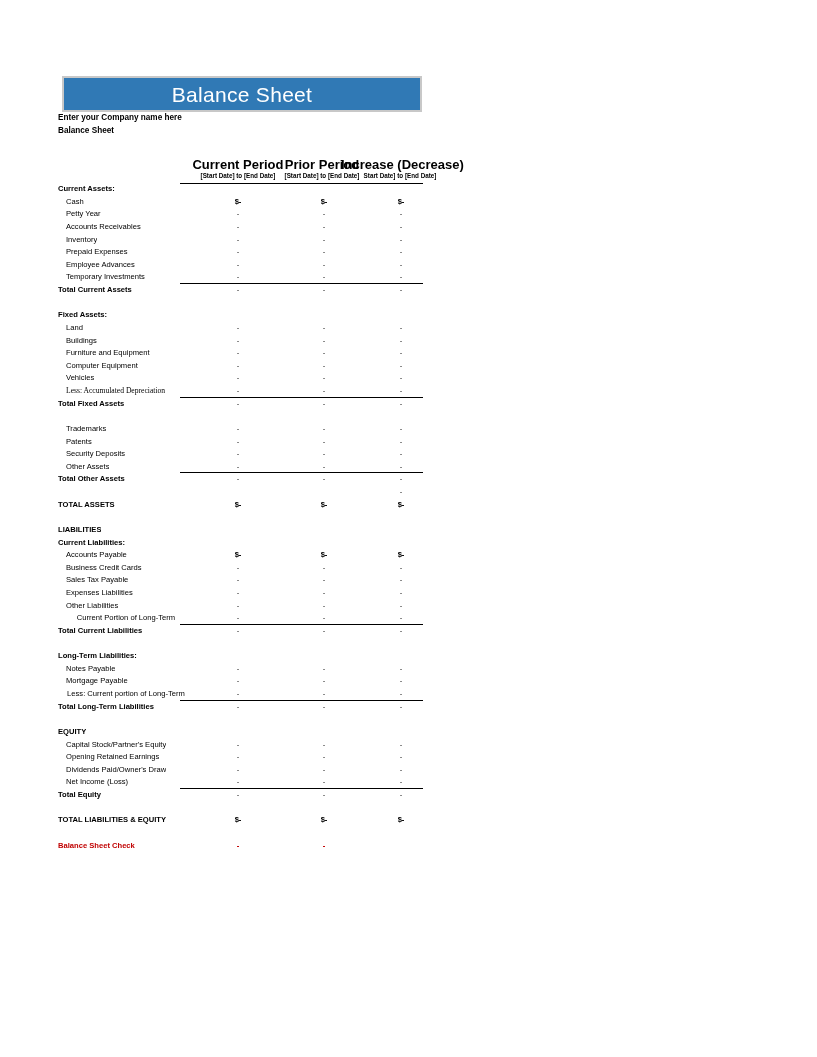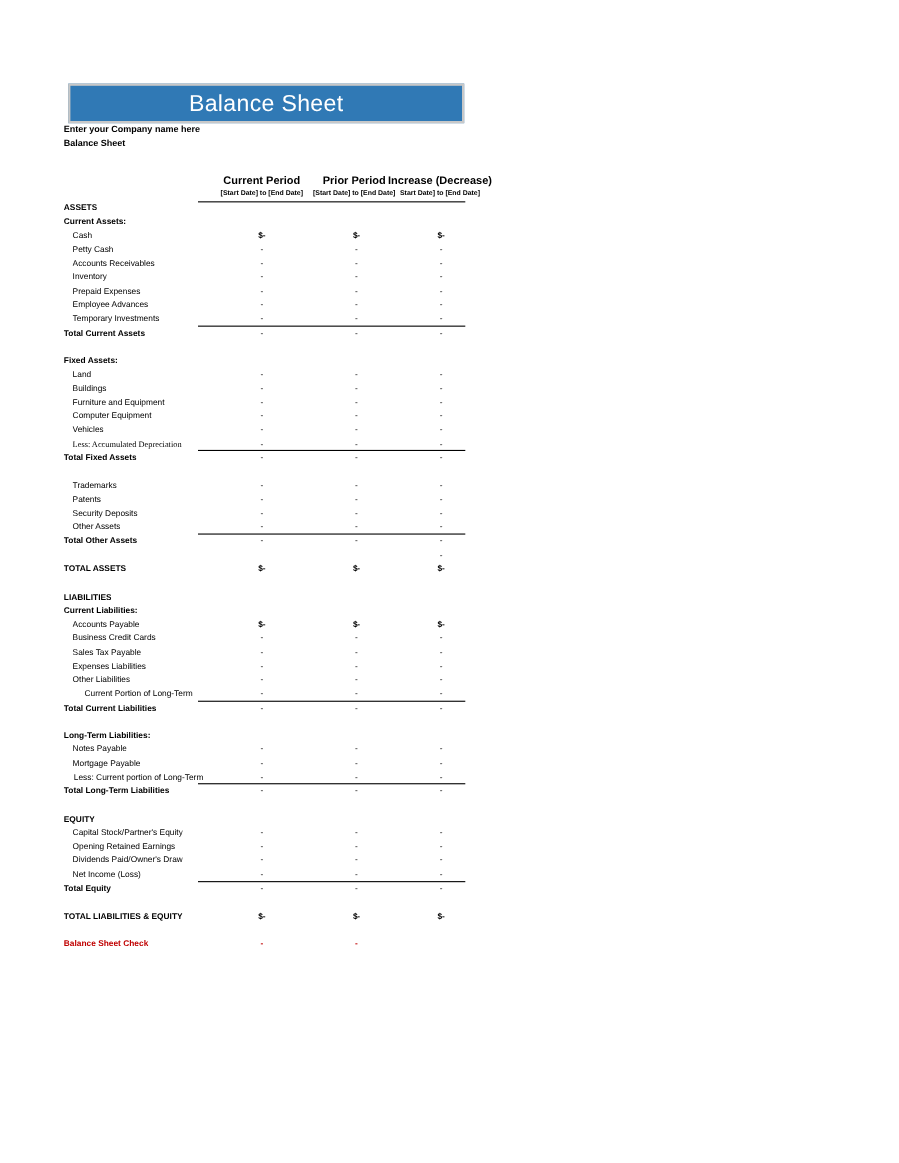--- a/index.html
+++ b/index.html
@@ -69,21 +69,21 @@
     height: 24px;
   }
   .colhead {
     position: absolute;
     text-align: center;
     font-size: 7.2px;
     font-weight: bold;
     line-height: 11px;
     white-space: nowrap;
   }
-  .colhead .ch-main { display: block; font-size: 10px; text-align: center; }
+  .colhead .ch-main { display: block; font-size: 13px; text-align: center; }
   .colhead .ch-sub  { display: block; font-size: 6.3px; }
 
   .colhead.c1 { left: 179px; width: 118px; }
   .colhead.c2 { left: 263px; width: 118px; }
   .colhead.c3 { left: 341px; width: 118px; }
 
   .header-rule {
     position: absolute;
     left: 180px;
     top: 183px;
@@ -169,33 +169,30 @@
     </div>
     <div class="colhead c3">
       <span class="ch-main">Increase (Decrease)</span>
       <span class="ch-sub">Start Date] to [End Date]</span>
     </div>
   </div>
   <div class="header-rule"></div>
 
   <div class="rows" id="rows-container">
       <div class="row">
-        <div class="label bold">ASSETS</div>
-      </div>
-      <div class="row">
         <div class="label bold">Current Assets:</div>
       </div>
       <div class="row">
         <div class="label indent">Cash</div>
         <div class="val v1 money">$-</div>
         <div class="val v2 money">$-</div>
         <div class="val v3 money">$-</div>
       </div>
       <div class="row">
-        <div class="label indent">Petty Cash</div>
+        <div class="label indent">Petty Year</div>
         <div class="val v1">-</div>
         <div class="val v2">-</div>
         <div class="val v3">-</div>
       </div>
       <div class="row">
         <div class="label indent">Accounts Receivables</div>
         <div class="val v1">-</div>
         <div class="val v2">-</div>
         <div class="val v3">-</div>
       </div>

